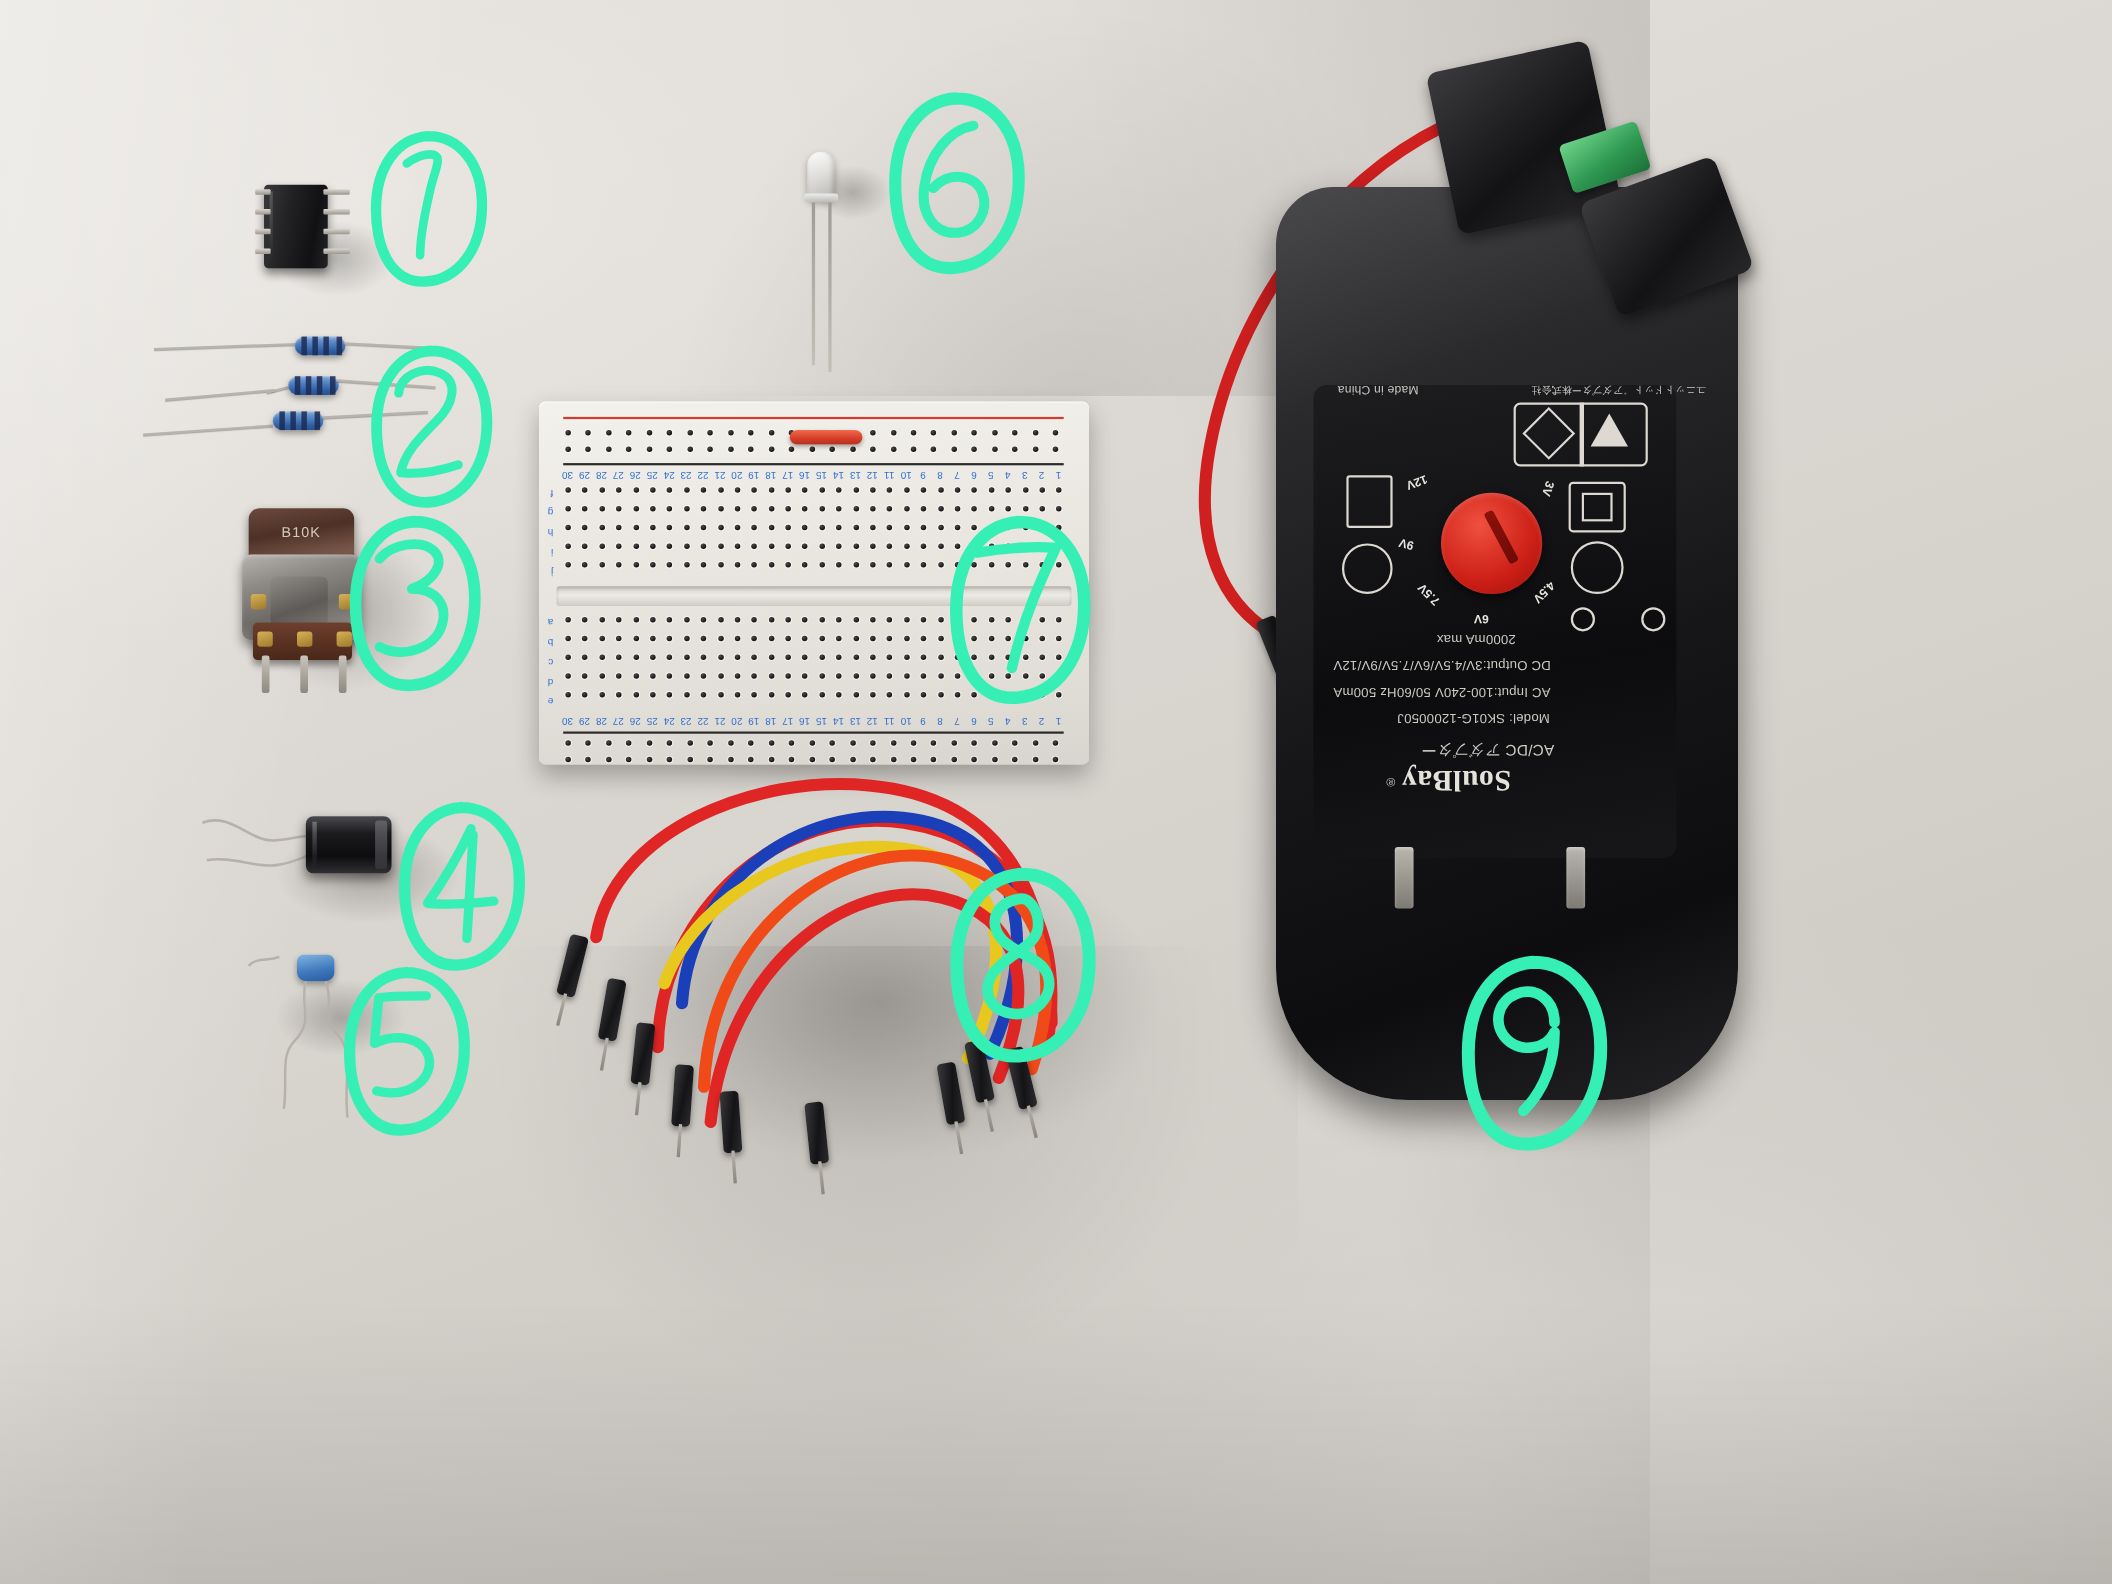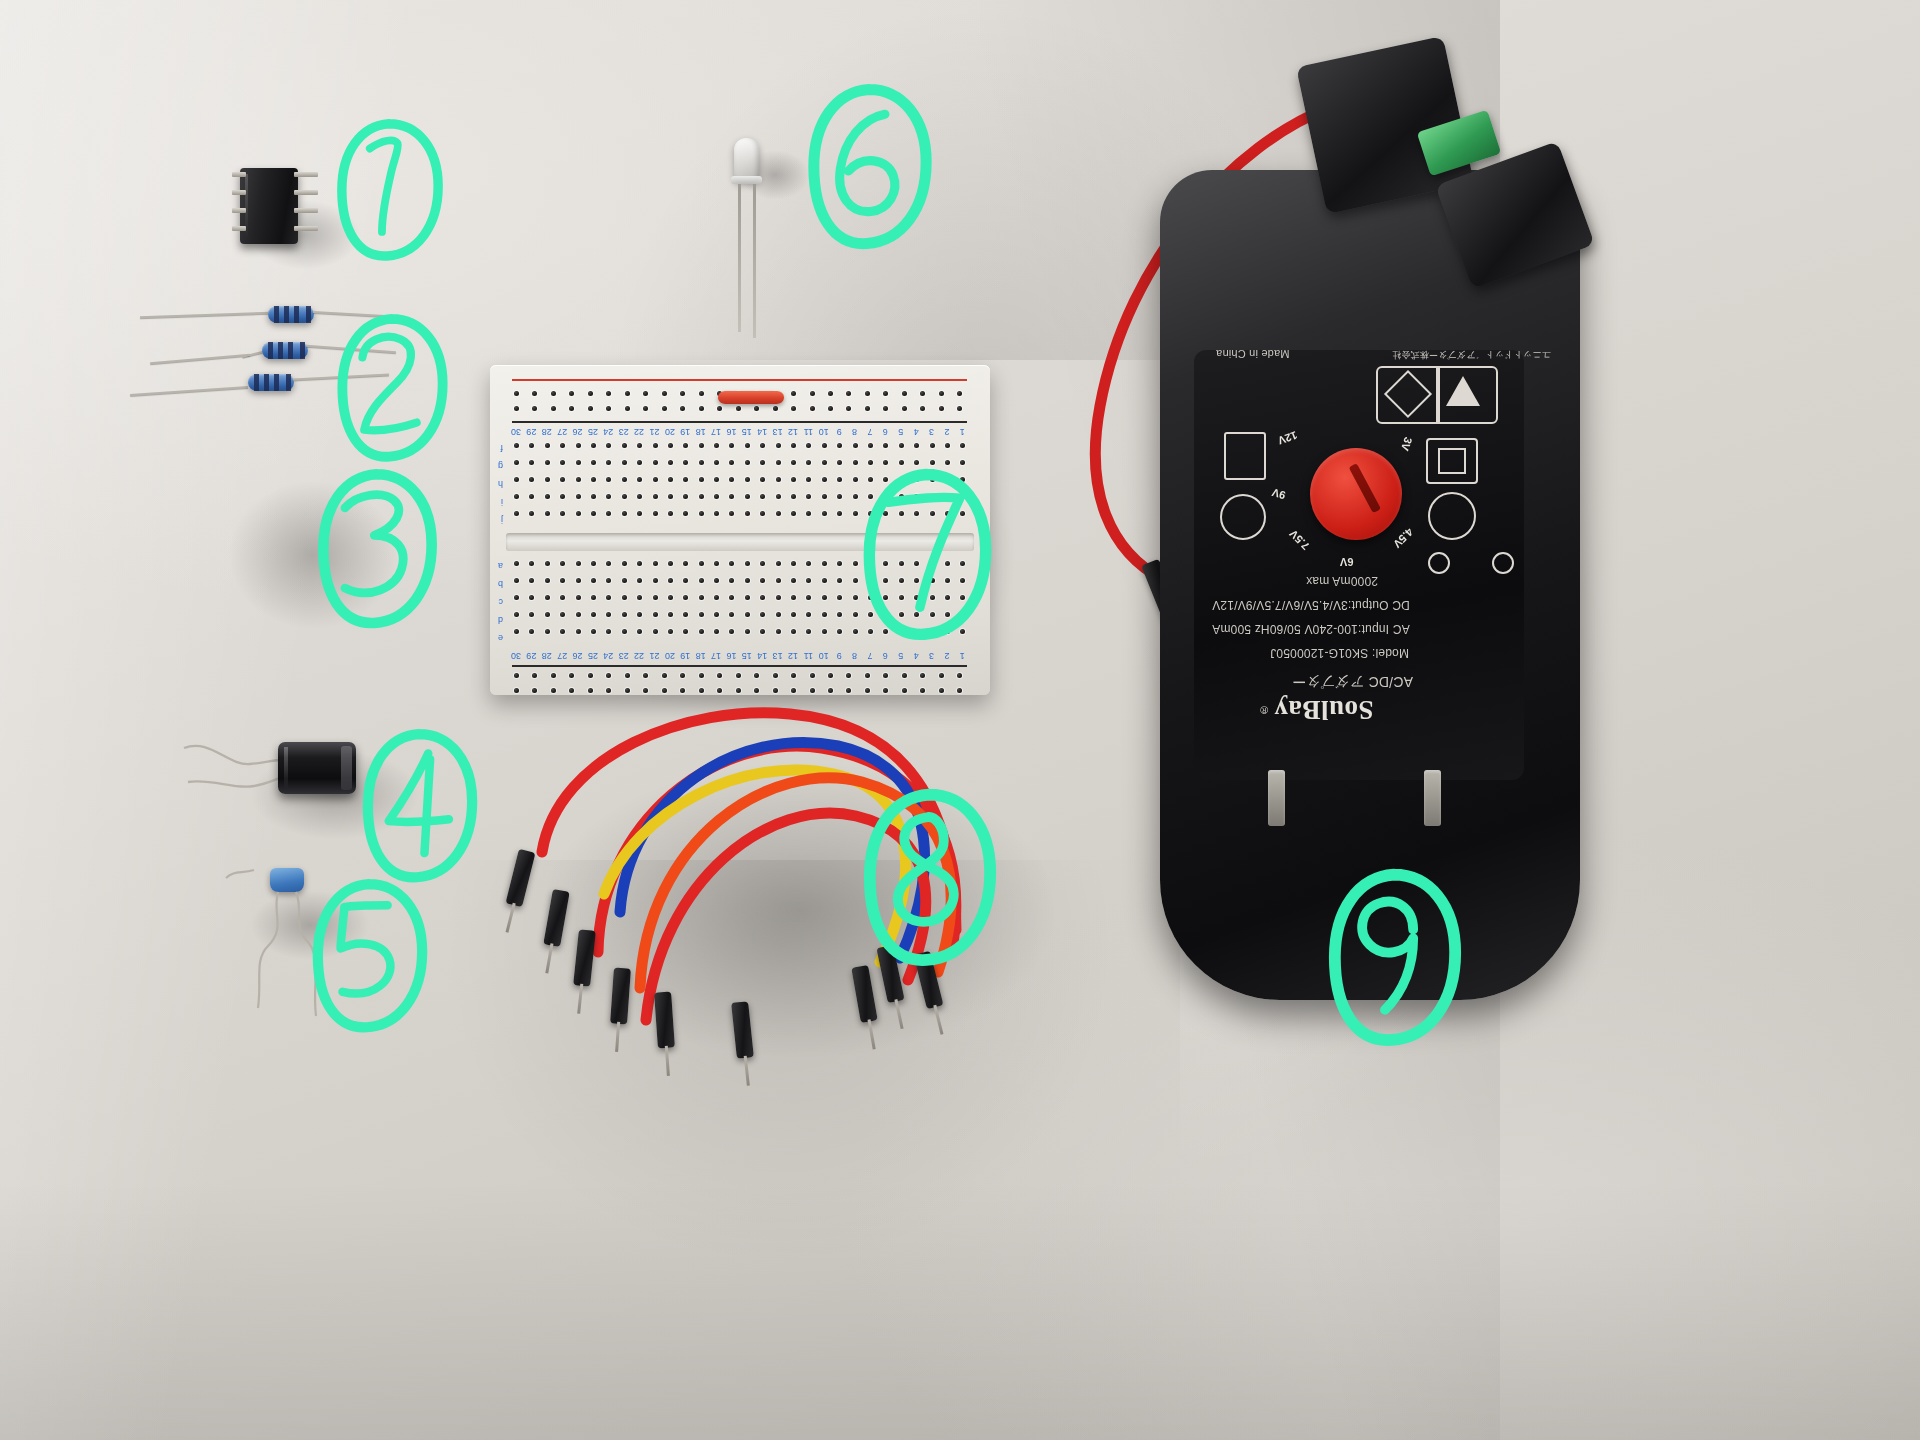--- a/index.html
+++ b/index.html
@@ -212,20 +212,36 @@
     <div class="body" style="left:118px;top:6px;">
       <div class="band" style="left:6px;"></div>
       <div class="band" style="left:16px;"></div>
       <div class="band" style="left:26px;"></div>
       <div class="band" style="left:38px;"></div>
     </div>
     <div class="lead" style="left:163px;top:8px;width:96px;transform:rotate(-3deg);"></div>
   </div>
 
   <div class="shadowblur" style="left:228px;top:480px;width:170px;height:150px;"></div>
+  <div class="part" id="pot">
+    <div class="pot-can">
+      <span class="pot-mark">B10K</span>
+    </div>
+    <div class="pot-metal"></div>
+    <div class="pot-shaft"></div>
+    <div class="pot-lug" style="left:16px;top:78px;"></div>
+    <div class="pot-lug" style="left:96px;top:78px;"></div>
+    <div class="pot-base"></div>
+    <div class="pot-lug" style="left:22px;top:112px;"></div>
+    <div class="pot-lug" style="left:58px;top:112px;"></div>
+    <div class="pot-lug" style="left:94px;top:112px;"></div>
+    <div class="pot-leg" style="left:26px;top:134px;"></div>
+    <div class="pot-leg" style="left:61px;top:134px;"></div>
+    <div class="pot-leg" style="left:96px;top:134px;"></div>
+  </div>
 
   <div class="shadowblur" style="left:250px;top:750px;width:170px;height:90px;"></div>
   <div class="part" id="cap">
     <svg class="wire" width="200" height="110">
       <path d="M2,28 C28,18 46,46 68,44 C82,43 90,40 98,40" stroke="#b6b2a9" stroke-width="2.4" fill="none"></path>
       <path d="M6,62 C30,58 52,70 72,66 C84,64 92,60 98,58" stroke="#b6b2a9" stroke-width="2.4" fill="none"></path>
     </svg>
     <div class="cap-can">
       <div class="cap-stripe"></div>
     </div>

